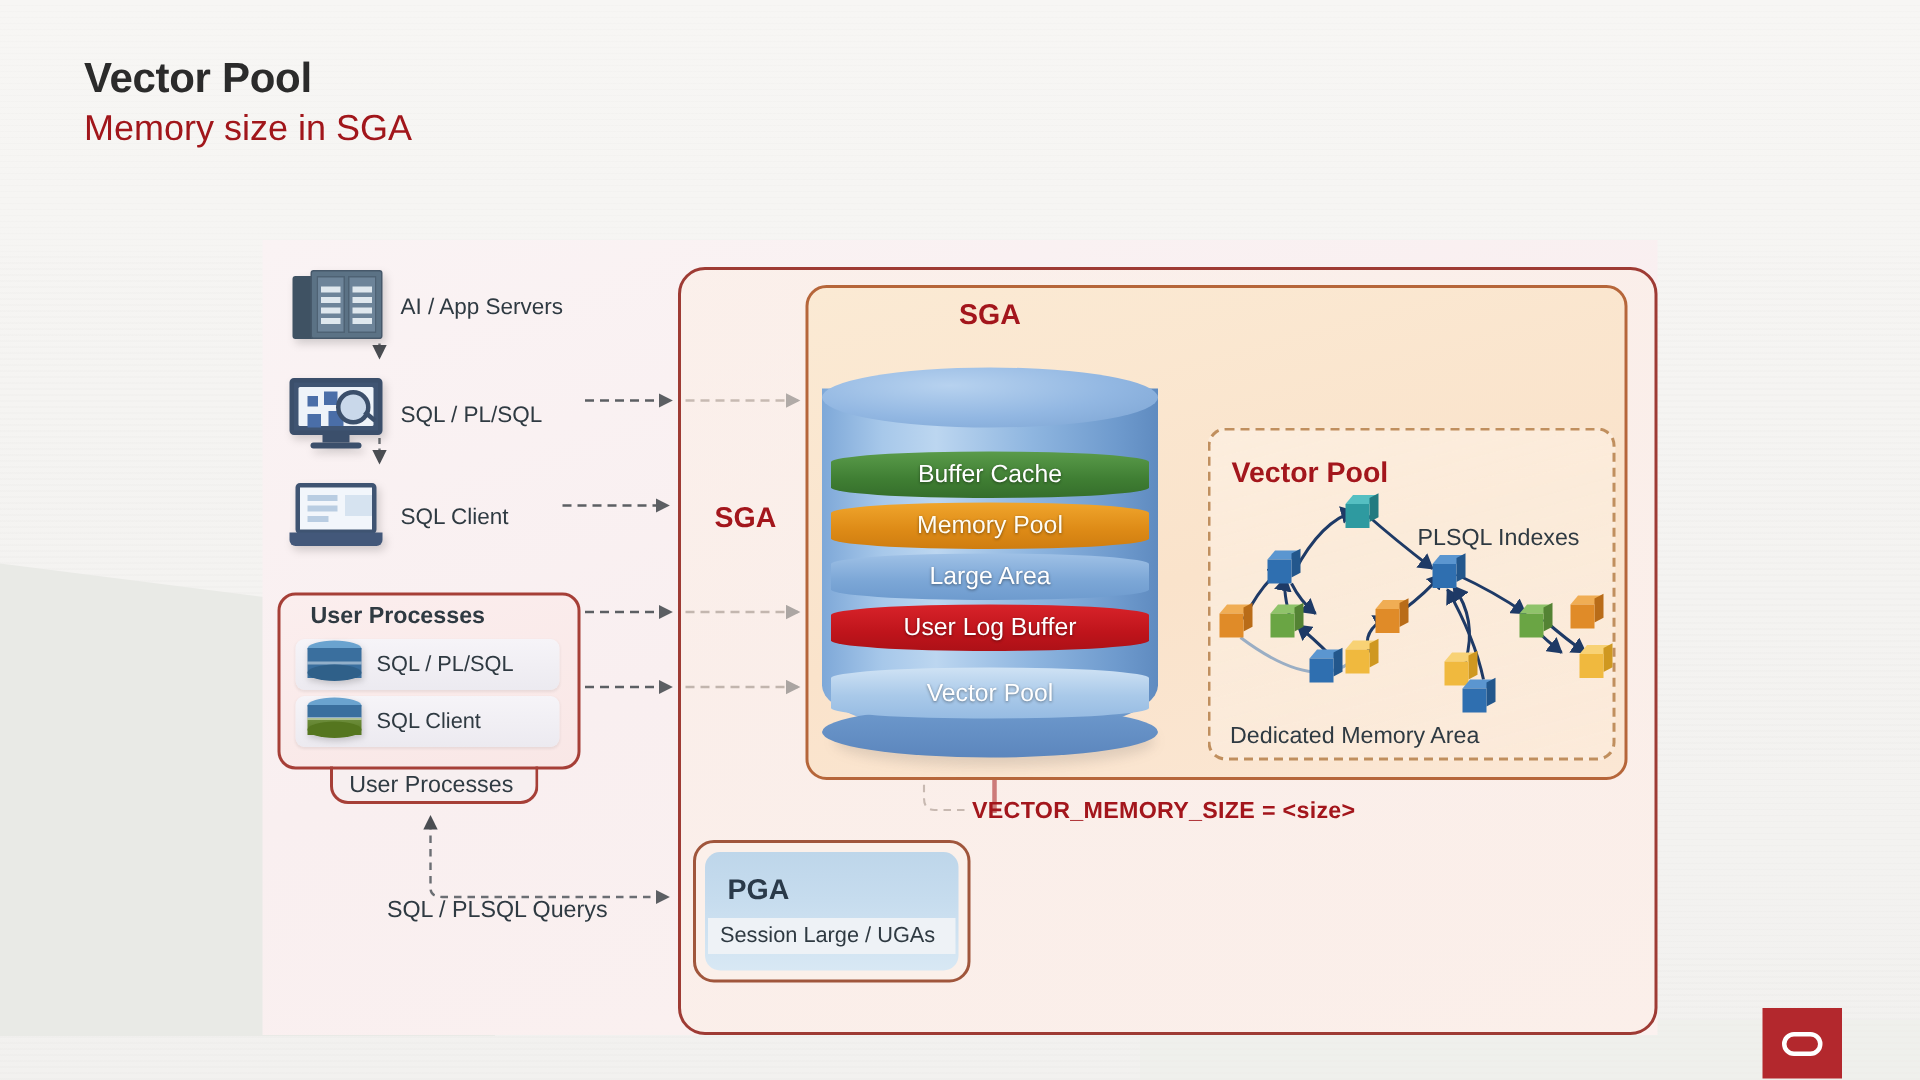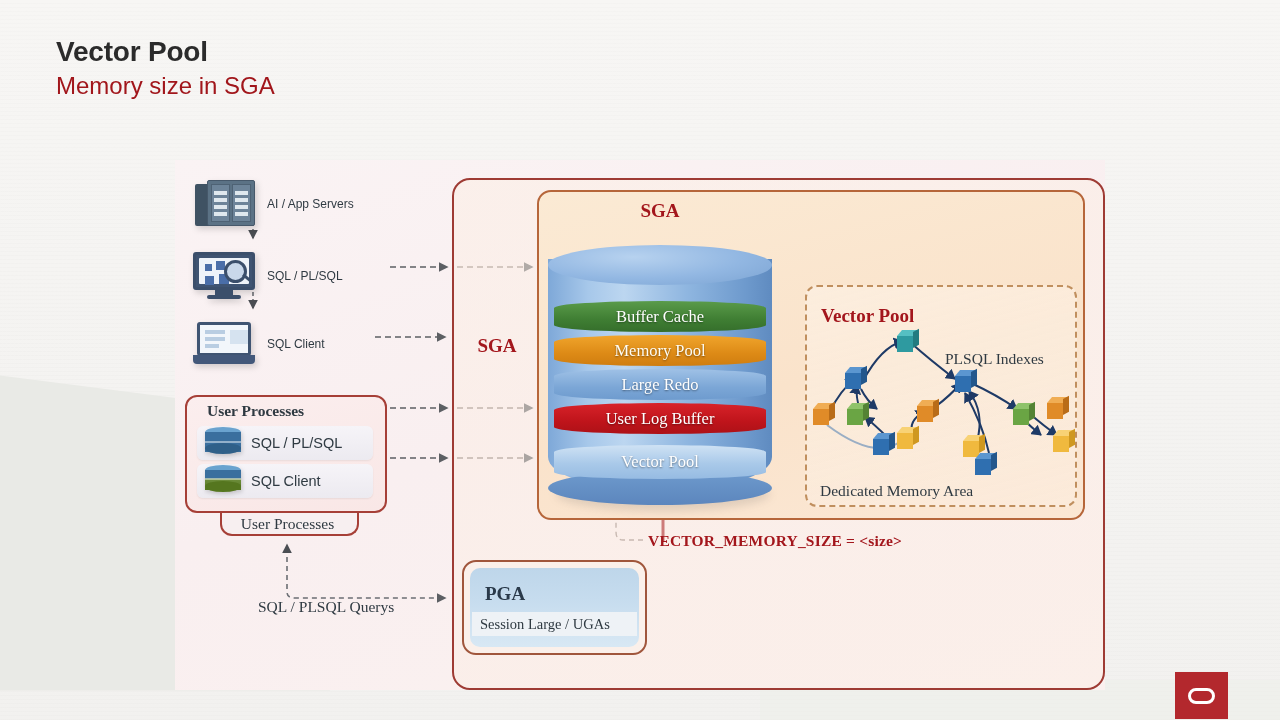--- a/index.html
+++ b/index.html
@@ -18,36 +18,36 @@
   #bg-grey-right{position:absolute;right:0;bottom:0;width:520px;height:40px;background:#eceeea;opacity:.55;}
 
   
   #title-block{position:absolute;left:56px;top:36px;}
   #title-main{font-size:28px;font-weight:bold;color:#2b2b2b;letter-spacing:-.2px;line-height:1.15;}
   #title-sub{font-size:24px;color:#a1161b;line-height:1.25;margin-top:3px;}
 
   
   #diagram{position:absolute;left:175px;top:160px;width:930px;height:530px;
     background:linear-gradient(160deg,#faf3f4 0%,#f9eff0 45%,#fbf1ef 100%);}
-  .abs{position:absolute;font-family:Liberation Serif, serif;}
+  .abs{position:absolute;}
 
   
   #outer-box{left:277px;top:18px;width:653px;height:512px;border:2px solid #9e3b34;border-radius:18px;
     background:linear-gradient(170deg,rgba(252,238,228,.55),rgba(251,236,226,.42));box-sizing:border-box;}
 
   
   #sga-box{left:362px;top:30px;width:548px;height:330px;border:2px solid #b6663a;border-radius:14px;
     background:linear-gradient(165deg,#fbead4 0%,#fae3cb 55%,#fbe7d4 100%);box-sizing:border-box;}
 
   #sga-inner-label{left:430px;top:40px;width:110px;text-align:center;font-size:19px;font-weight:bold;color:#a3161c;}
   #sga-outer-label{left:282px;top:175px;width:80px;text-align:center;font-size:19px;font-weight:bold;color:#a3161c;}
 
   
   .row-item{position:absolute;display:flex;align-items:center;gap:12px;}
-  .row-label{font-size:12px;color:#2f3a42;white-space:nowrap;}
+  .row-label{font-size:15px;color:#2f3a42;white-space:nowrap;}
 
   
   .ico-server{width:60px;height:48px;position:relative;filter:drop-shadow(2px 3px 3px rgba(0,0,0,.16));}
   .ico-server .side{position:absolute;left:0;top:4px;width:14px;height:42px;background:#3f5263;border-radius:2px 0 0 2px;}
   .ico-server .body{position:absolute;left:12px;top:0;width:48px;height:46px;background:#5b7285;border:1px solid #46586a;border-radius:2px;display:flex;gap:2px;padding:3px;box-sizing:border-box;}
   .ico-server .bay{flex:1;display:flex;flex-direction:column;gap:3px;justify-content:center;background:#6d8499;border:1px solid #4e6274;}
   .ico-server .slot{height:4px;background:#dfe8ee;margin:0 2px;}
 
   
   .ico-monitor{width:62px;height:48px;position:relative;filter:drop-shadow(2px 3px 3px rgba(0,0,0,.16));}
@@ -278,21 +278,21 @@
   <div class="abs" id="up-tab-label">User Processes</div>
   <div class="abs" id="queries-label">SQL / PLSQL Querys</div>
 
   <div class="abs" id="cyl">
     <div class="shadow"></div>
     <div class="body"></div>
     <div class="top"></div>
     <div class="bottom-lip"></div>
     <div class="band" id="band0" style="top:56px;">Buffer Cache</div>
     <div class="band" id="band1" style="top:90px;">Memory Pool</div>
-    <div class="band" id="band2" style="top:124px;">Large Redo</div>
+    <div class="band" id="band2" style="top:124px;">Large Area</div>
     <div class="band" id="band3" style="top:158px;">User Log Buffer</div>
     <div class="band" id="band4" style="top:200px;height:34px;">Vector Pool</div>
   </div>
 
   <div class="abs" id="vp-box"></div>
   <div class="abs" id="vp-title">Vector Pool</div>
   <div class="abs" id="hnsw-label">PLSQL Indexes</div>
   <div class="abs" id="ded-label">Dedicated Memory Area</div>
 
   <svg class="ov" style="left:630px;top:125px;width:272px;height:222px;">

